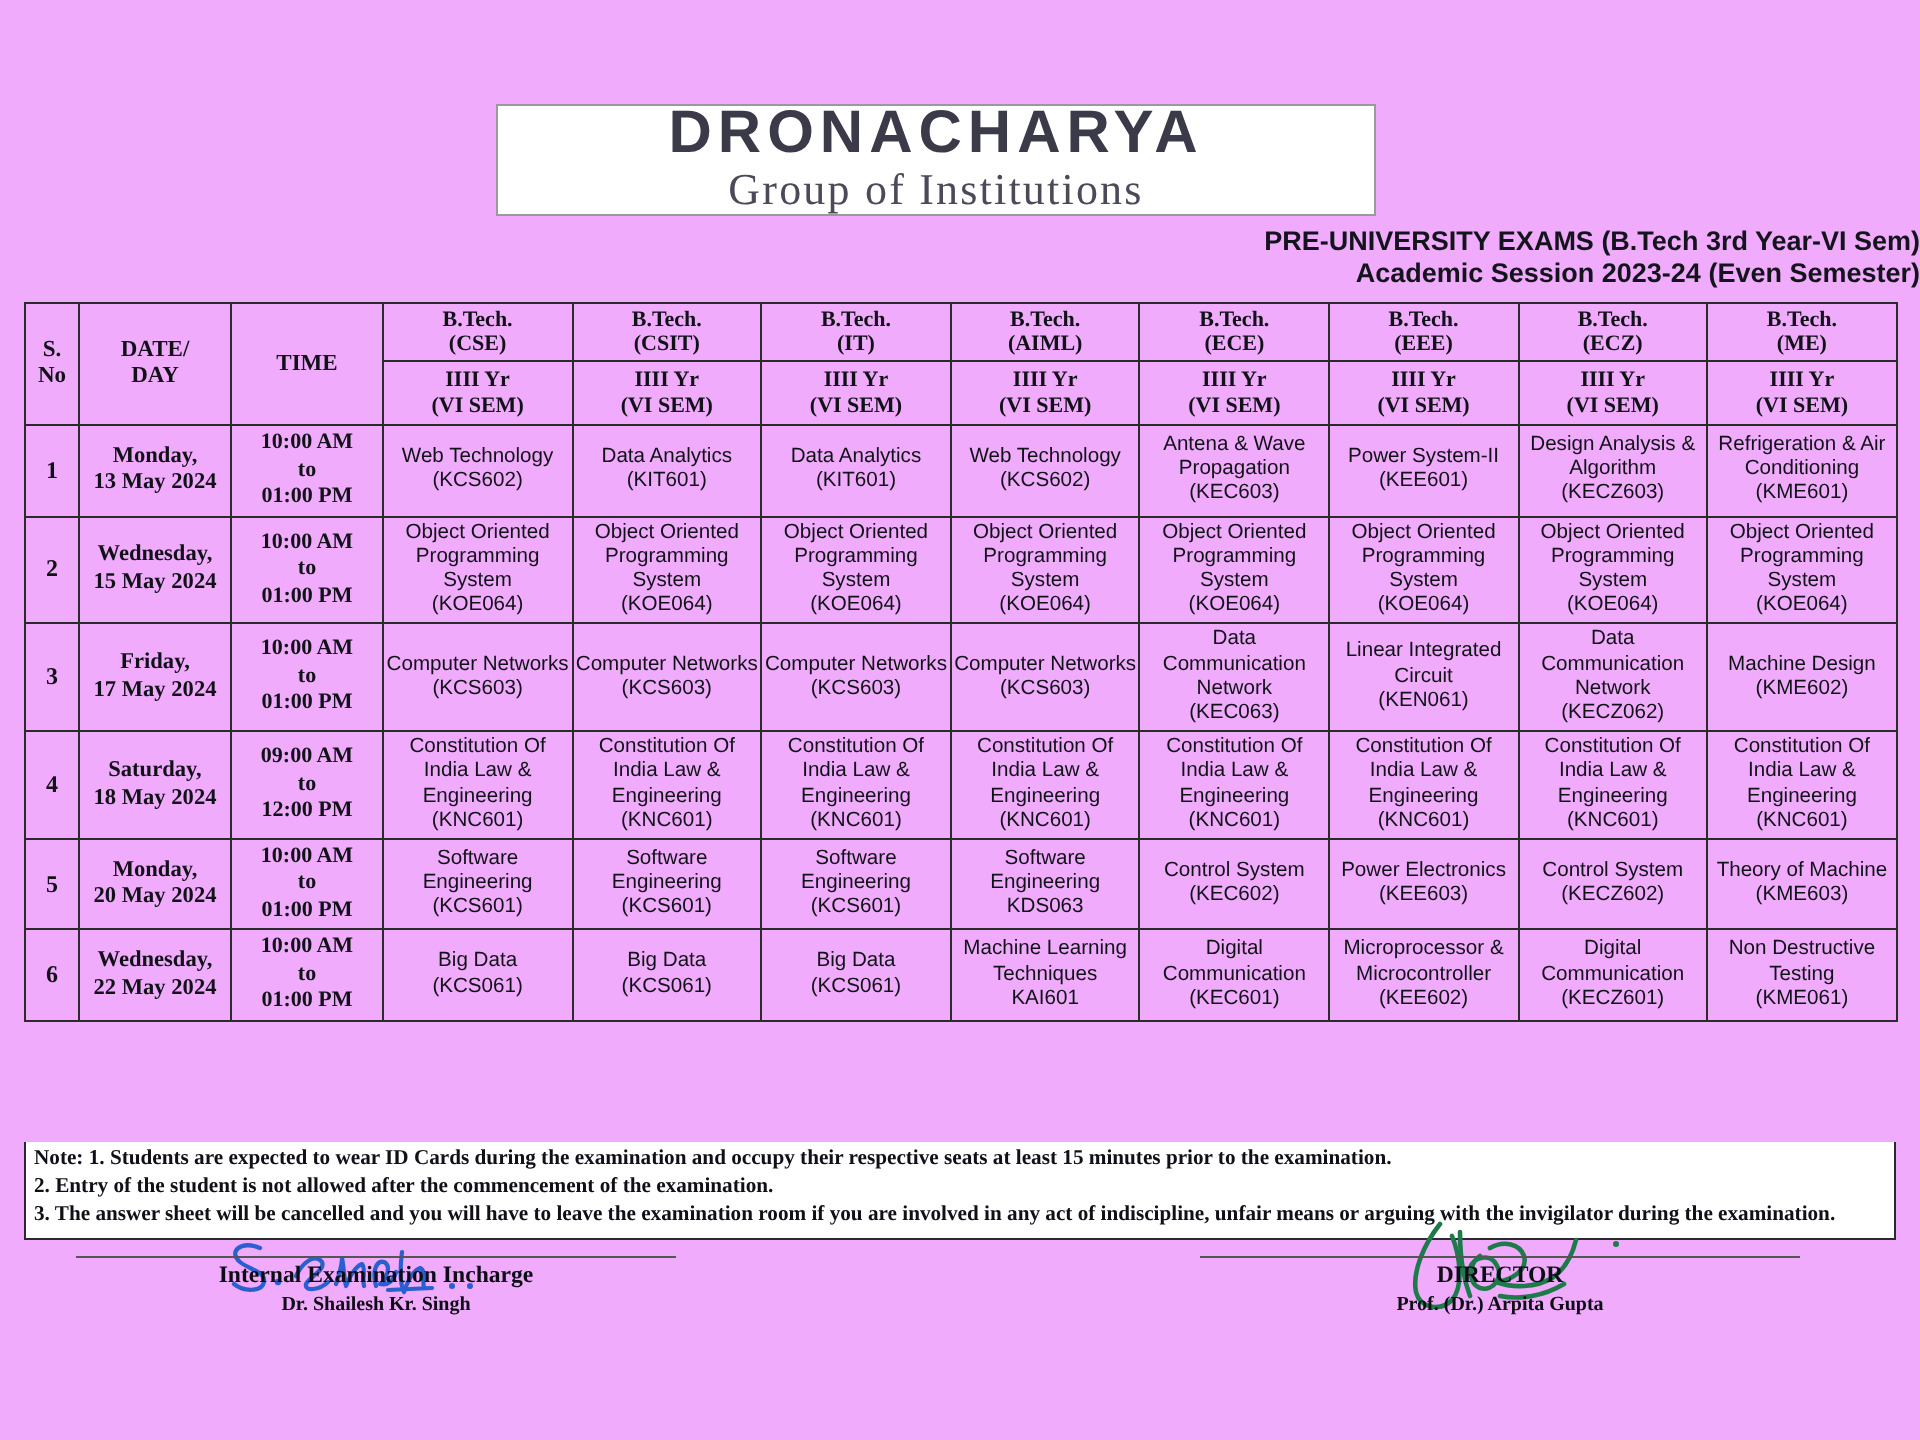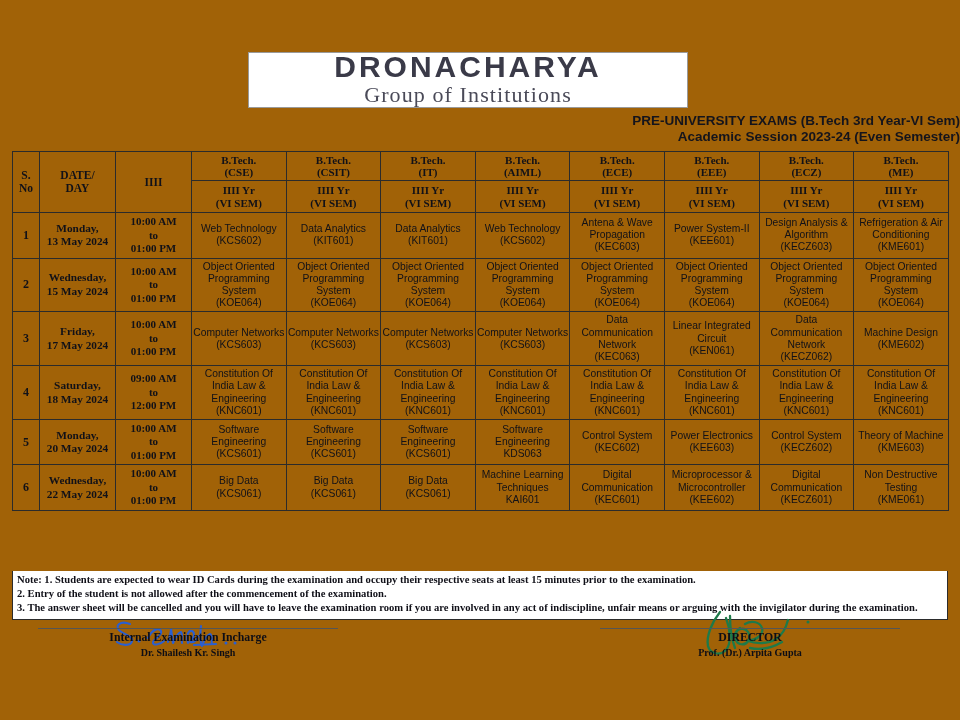--- a/index.html
+++ b/index.html
@@ -8,21 +8,21 @@
     margin: 0; padding: 0;
     width: 960px; height: 720px;
     background: #ffffff;
     font-family: "Liberation Serif", "DejaVu Serif", serif;
     color: #000;
     overflow: hidden;
   }
   .page {
     position: relative;
     width: 960px; height: 720px;
-    background: #a16207;
+    background: #f0abfc;
   }
 
   
   .logo-wrap {
     position: absolute;
     left: 248px; top: 52px;
     width: 440px; height: 56px;
     border: 1px solid #9a9a9a;
     background: #fff;
     display: flex; flex-direction: column;
@@ -219,21 +219,21 @@
       <thead>
         <tr>
           <th class="hdr-sno" rowspan="2">
             <span>S.</span><br>
             <span>No</span>
           </th>
           <th class="hdr-date" rowspan="2">
             <span>DATE/</span><br>
             <span>DAY</span>
           </th>
-          <th class="hdr-time" rowspan="2">IIII</th>
+          <th class="hdr-time" rowspan="2">TIME</th>
 
         <th class="hdr-br-top"><span>B.Tech.</span><br><span>(CSE)</span></th>
             <th class="hdr-br-top"><span>B.Tech.</span><br><span>(CSIT)</span></th>
             <th class="hdr-br-top"><span>B.Tech.</span><br><span>(IT)</span></th>
             <th class="hdr-br-top"><span>B.Tech.</span><br><span>(AIML)</span></th>
             <th class="hdr-br-top"><span>B.Tech.</span><br><span>(ECE)</span></th>
             <th class="hdr-br-top"><span>B.Tech.</span><br><span>(EEE)</span></th>
             <th class="hdr-br-top"><span>B.Tech.</span><br><span>(ECZ)</span></th>
             <th class="hdr-br-top"><span>B.Tech.</span><br><span>(ME)</span></th>
           </tr>

